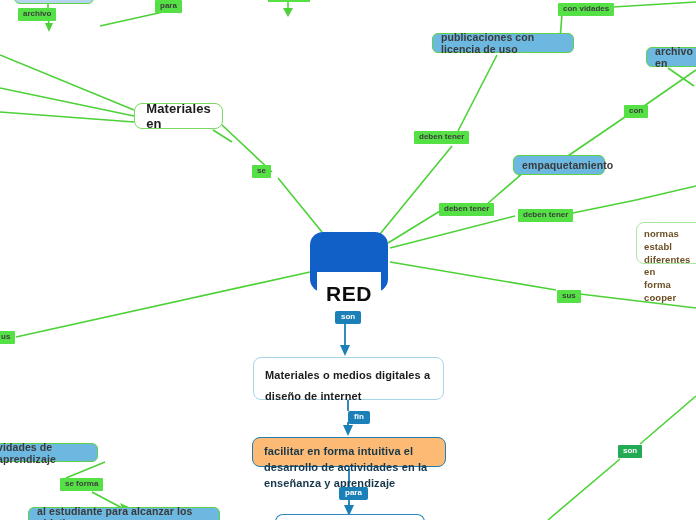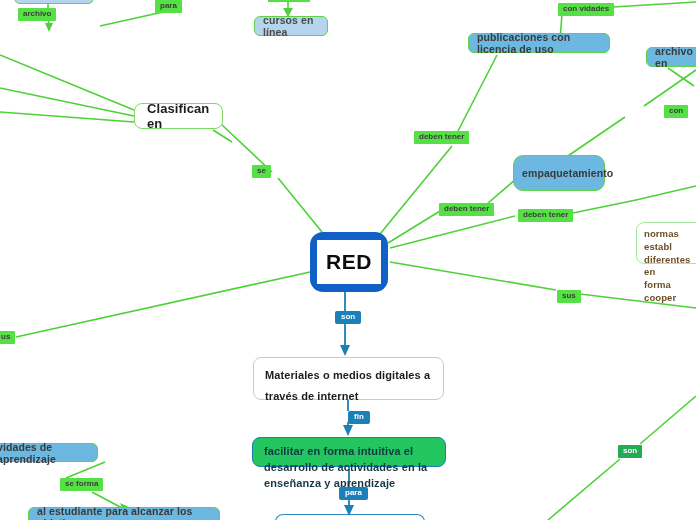--- a/index.html
+++ b/index.html
@@ -89,21 +89,21 @@
     color: #1c1c1c;
     font-size: 11px;
     line-height: 1.9;
     padding: 7px 11px;
     display: block;
     font-weight: bold;
   }
 
   
   .n-whiteblue2 {
-    background: #22c55e;
+    background: #fdba74;
     border: 1.5px solid #1f7fb5;
     border-radius: 8px;
     color: #16374a;
     font-size: 11px;
     line-height: 1.45;
     padding: 6px 11px;
     display: block;
     font-weight: bold;
   }
 
@@ -132,20 +132,21 @@
     width: 100%;
     height: 100%;
     background: #ffffff;
     display: flex;
     align-items: center;
     justify-content: center;
     font-size: 21px;
     font-weight: bold;
     color: #0d0d0d;
     letter-spacing: 0.5px;
+    margin-top: 32px;
   }
 
   
   .elabel {
     position: absolute;
     box-sizing: border-box;
     font-size: 8px;
     font-weight: bold;
     color: #3d3d3d;
     background: #55e046;
@@ -237,57 +238,56 @@
     <g fill="#1b7fb8">
       <polygon points="345,356 340,345 350,345"></polygon>
       <polygon points="348,436 343,425 353,425"></polygon>
       <polygon points="349,516 344,505 354,505"></polygon>
     </g>
   </svg>
 
   <div class="node n-palefill" style="left:14px; top:-14px; width:80px; height:18px; border-bottom-left-radius:6px; border-bottom-right-radius:6px;"></div>
 
 
-  <div class="node n-palefill" style="left:254px; top:16px; width:74px; height:20px;">cursos en línea</div>
 
   <div style="position:absolute; left:268px; top:-6px; width:42px; height:8px; background:#55e046;"></div>
 
-  <div class="node n-bluefill" style="left:432px; top:33px; width:142px; height:20px;margin-left:36px;">publicaciones con licencia de uso</div>
+  <div class="node n-bluefill" style="left:432px; top:33px; width:142px; height:20px;">publicaciones con licencia de uso</div>
 
   <div class="node n-bluefill" style="left:646px; top:47px; width:62px; height:20px;">archivo en</div>
 
-  <div class="node n-bluefill" style="left:513px; top:155px; width:92px; height:36px;border-radius:10px;">empaquetamiento</div>
-
-  <div class="node n-whitegreen" style="left:134px; top:103px; width:89px; height:26px; justify-content:center;">Clasifican en</div>
+  <div class="node n-bluefill" style="left:513px; top:155px; width:92px; height:20px;">empaquetamiento</div>
+
+  <div class="node n-whitegreen" style="left:134px; top:103px; width:89px; height:26px; justify-content:center;">Materiales en</div>
 
   <div class="node n-brown" style="left:636px; top:222px; width:76px; height:42px;">normas establ
 diferentes en
 forma cooper</div>
 
-  <div class="node n-whiteblue" style="left:253px; top:357px; width:191px; height:43px;">Materiales o medios digitales a través de internet</div>
+  <div class="node n-whiteblue" style="left:253px; top:357px; width:191px; height:43px;">Materiales o medios digitales a diseño de internet</div>
 
   <div class="node n-whiteblue2" style="left:252px; top:437px; width:194px; height:30px;">facilitar en forma intuitiva el desarrollo de actividades en la enseñanza y aprendizaje</div>
 
   <div class="node n-bluefill" style="left:-12px; top:443px; width:110px; height:19px;">vidades de aprendizaje</div>
 
   <div class="node n-bluefill" style="left:28px; top:507px; width:192px; height:20px;">al estudiante para alcanzar los objetivos</div>
 
   <div class="node n-cutbottom" style="left:275px; top:514px; width:150px; height:14px;"></div>
 
   <div id="red-node">
     <div id="red-inner">RED</div>
   </div>
 
   <div class="elabel" style="left:18px; top:8px;">archivo</div>
 
   <div class="elabel" style="left:155px; top:0px;">para</div>
 
   <div class="elabel" style="left:558px; top:3px;">con vidades</div>
 
-  <div class="elabel" style="left:624px; top:105px;margin-left:40px;">con</div>
+  <div class="elabel" style="left:624px; top:105px;">con</div>
 
   <div class="elabel" style="left:414px; top:131px;">deben tener</div>
 
   <div class="elabel" style="left:439px; top:203px;">deben tener</div>
 
   <div class="elabel" style="left:518px; top:209px;">deben tener</div>
 
   <div class="elabel" style="left:252px; top:165px;text-align:center;">se</div>
 
   <div class="elabel" style="left:557px; top:290px;">sus</div>

